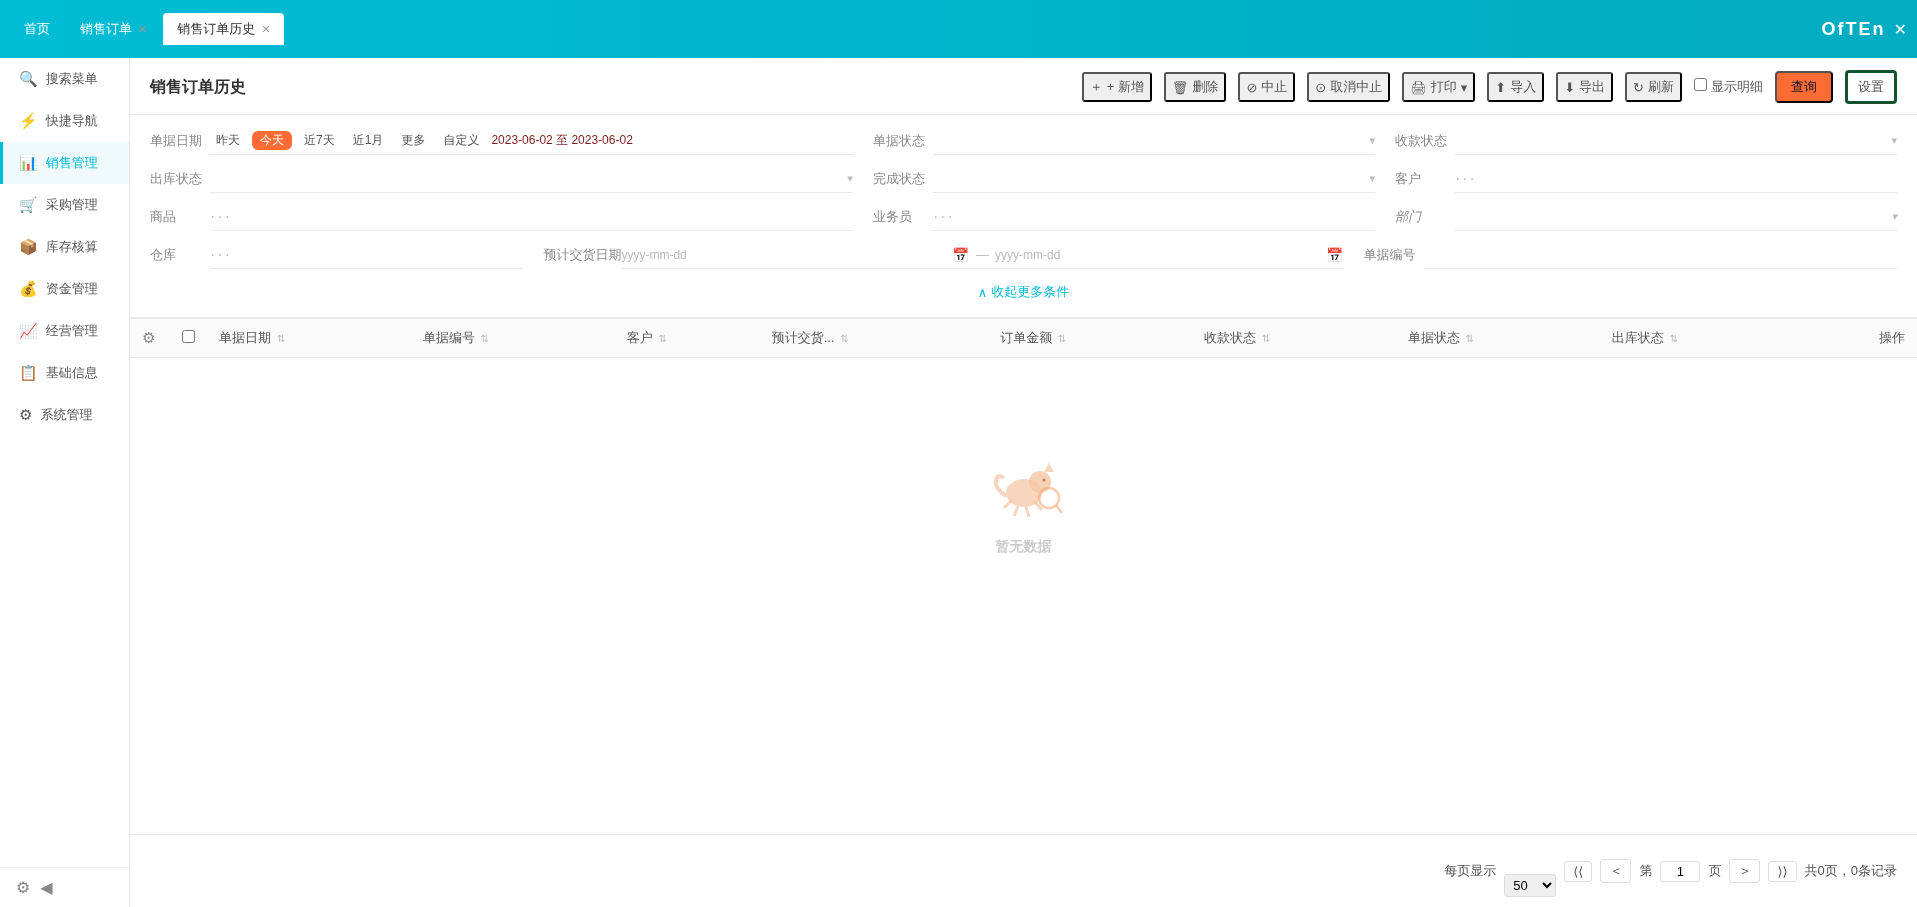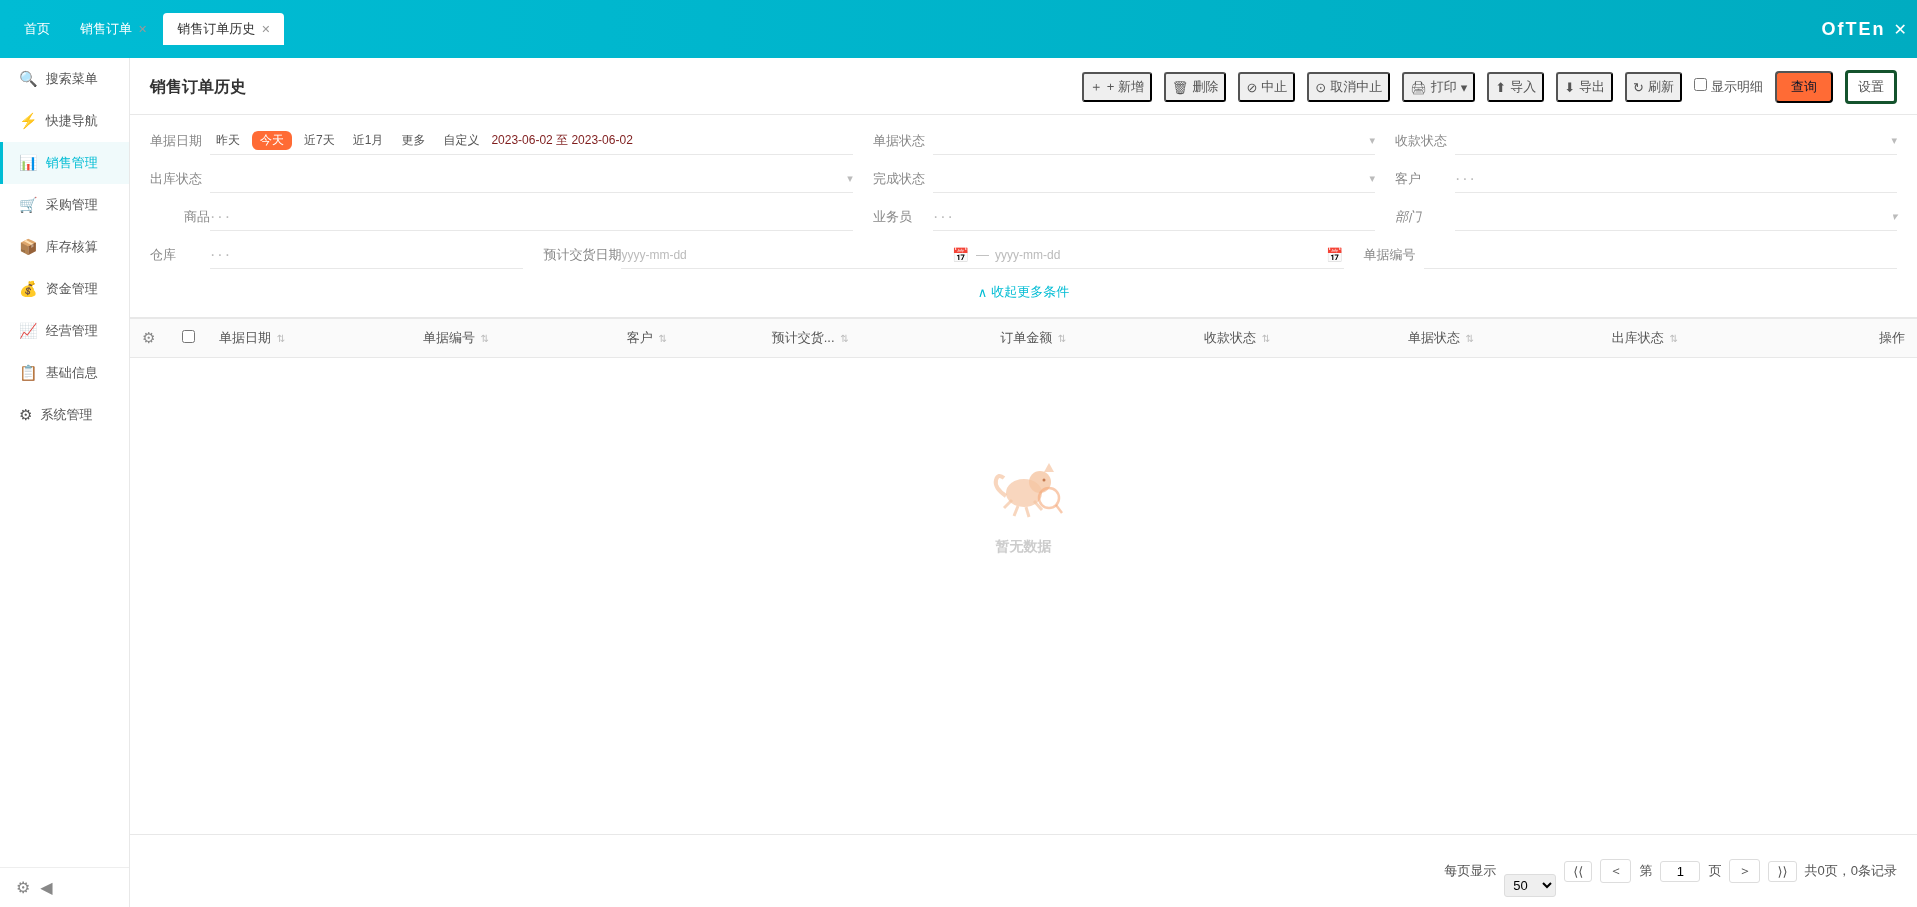--- a/index.html
+++ b/index.html
@@ -369,21 +369,21 @@
         <div class="filter-divider"></div>
         <div class="filter-item" style="flex:1;">
           <span class="filter-label">客户</span>
           <div class="filter-control">
             <span class="more-btn">···</span>
           </div>
         </div>
       </div>
 
       <div class="filter-row">
-        <div class="filter-item" style="flex:1.4;text-align:right;">
+        <div class="filter-item" style="flex:1.4;">
           <span class="filter-label">商品</span>
           <div class="filter-control">
             <span class="more-btn">···</span>
           </div>
         </div>
         <div class="filter-divider"></div>
         <div class="filter-item" style="flex:1;">
           <span class="filter-label">业务员</span>
           <div class="filter-control">
             <span class="more-btn">···</span>

